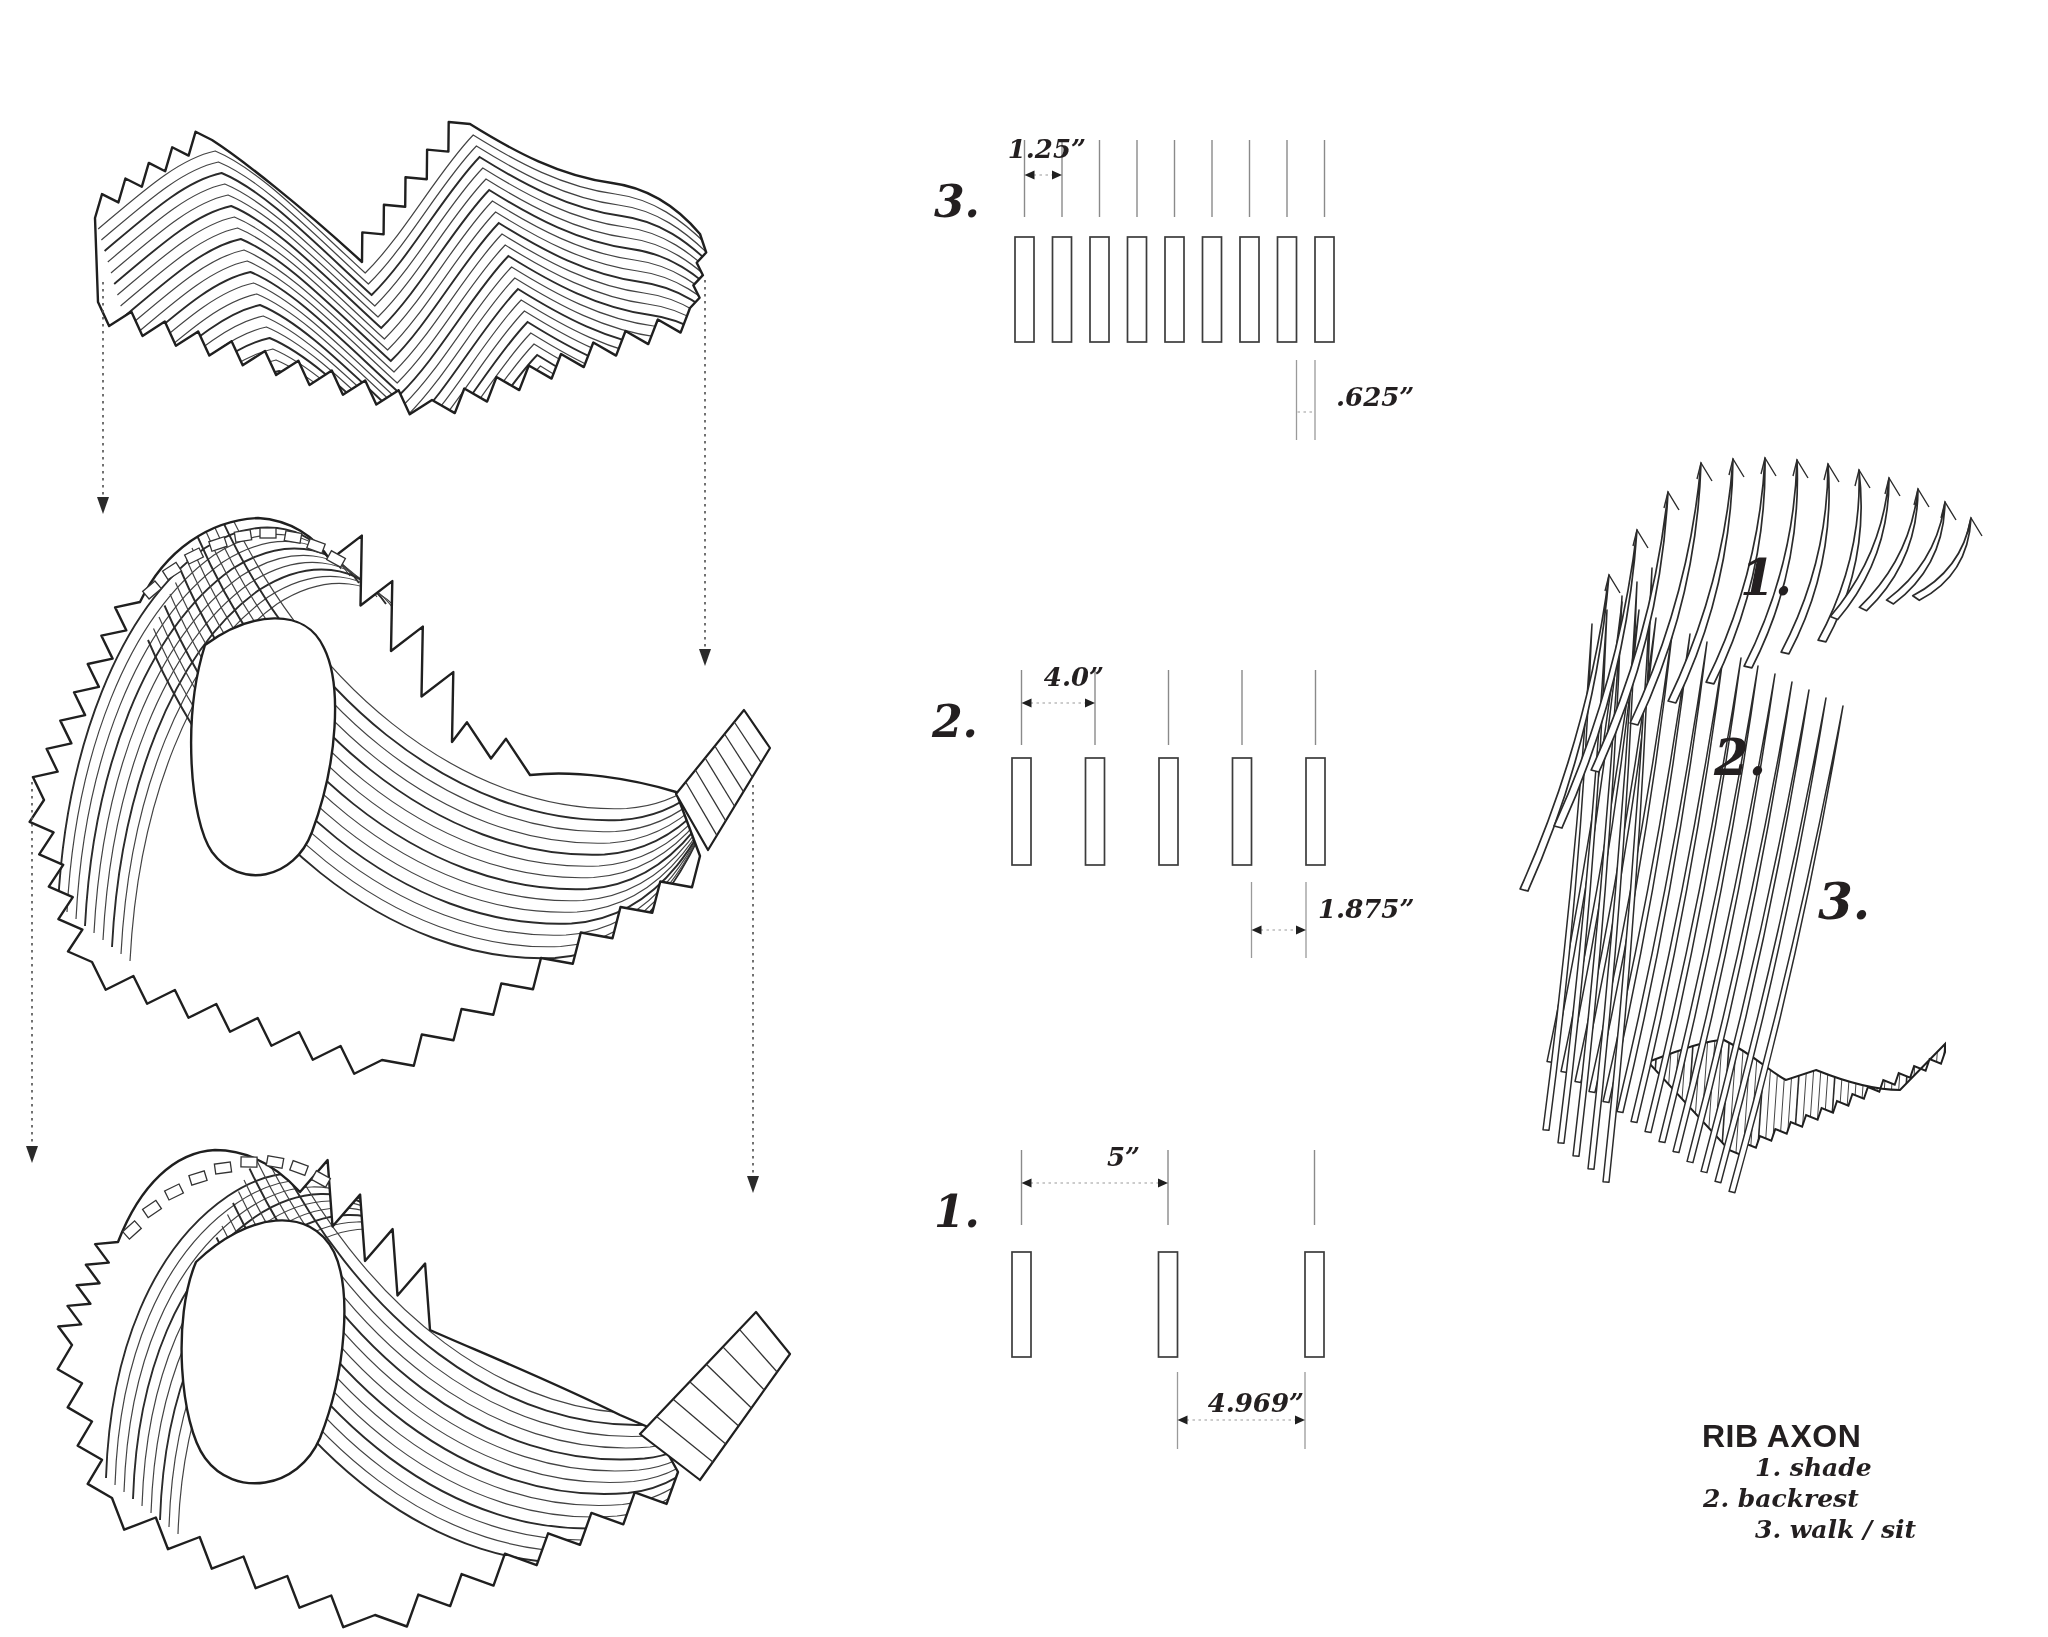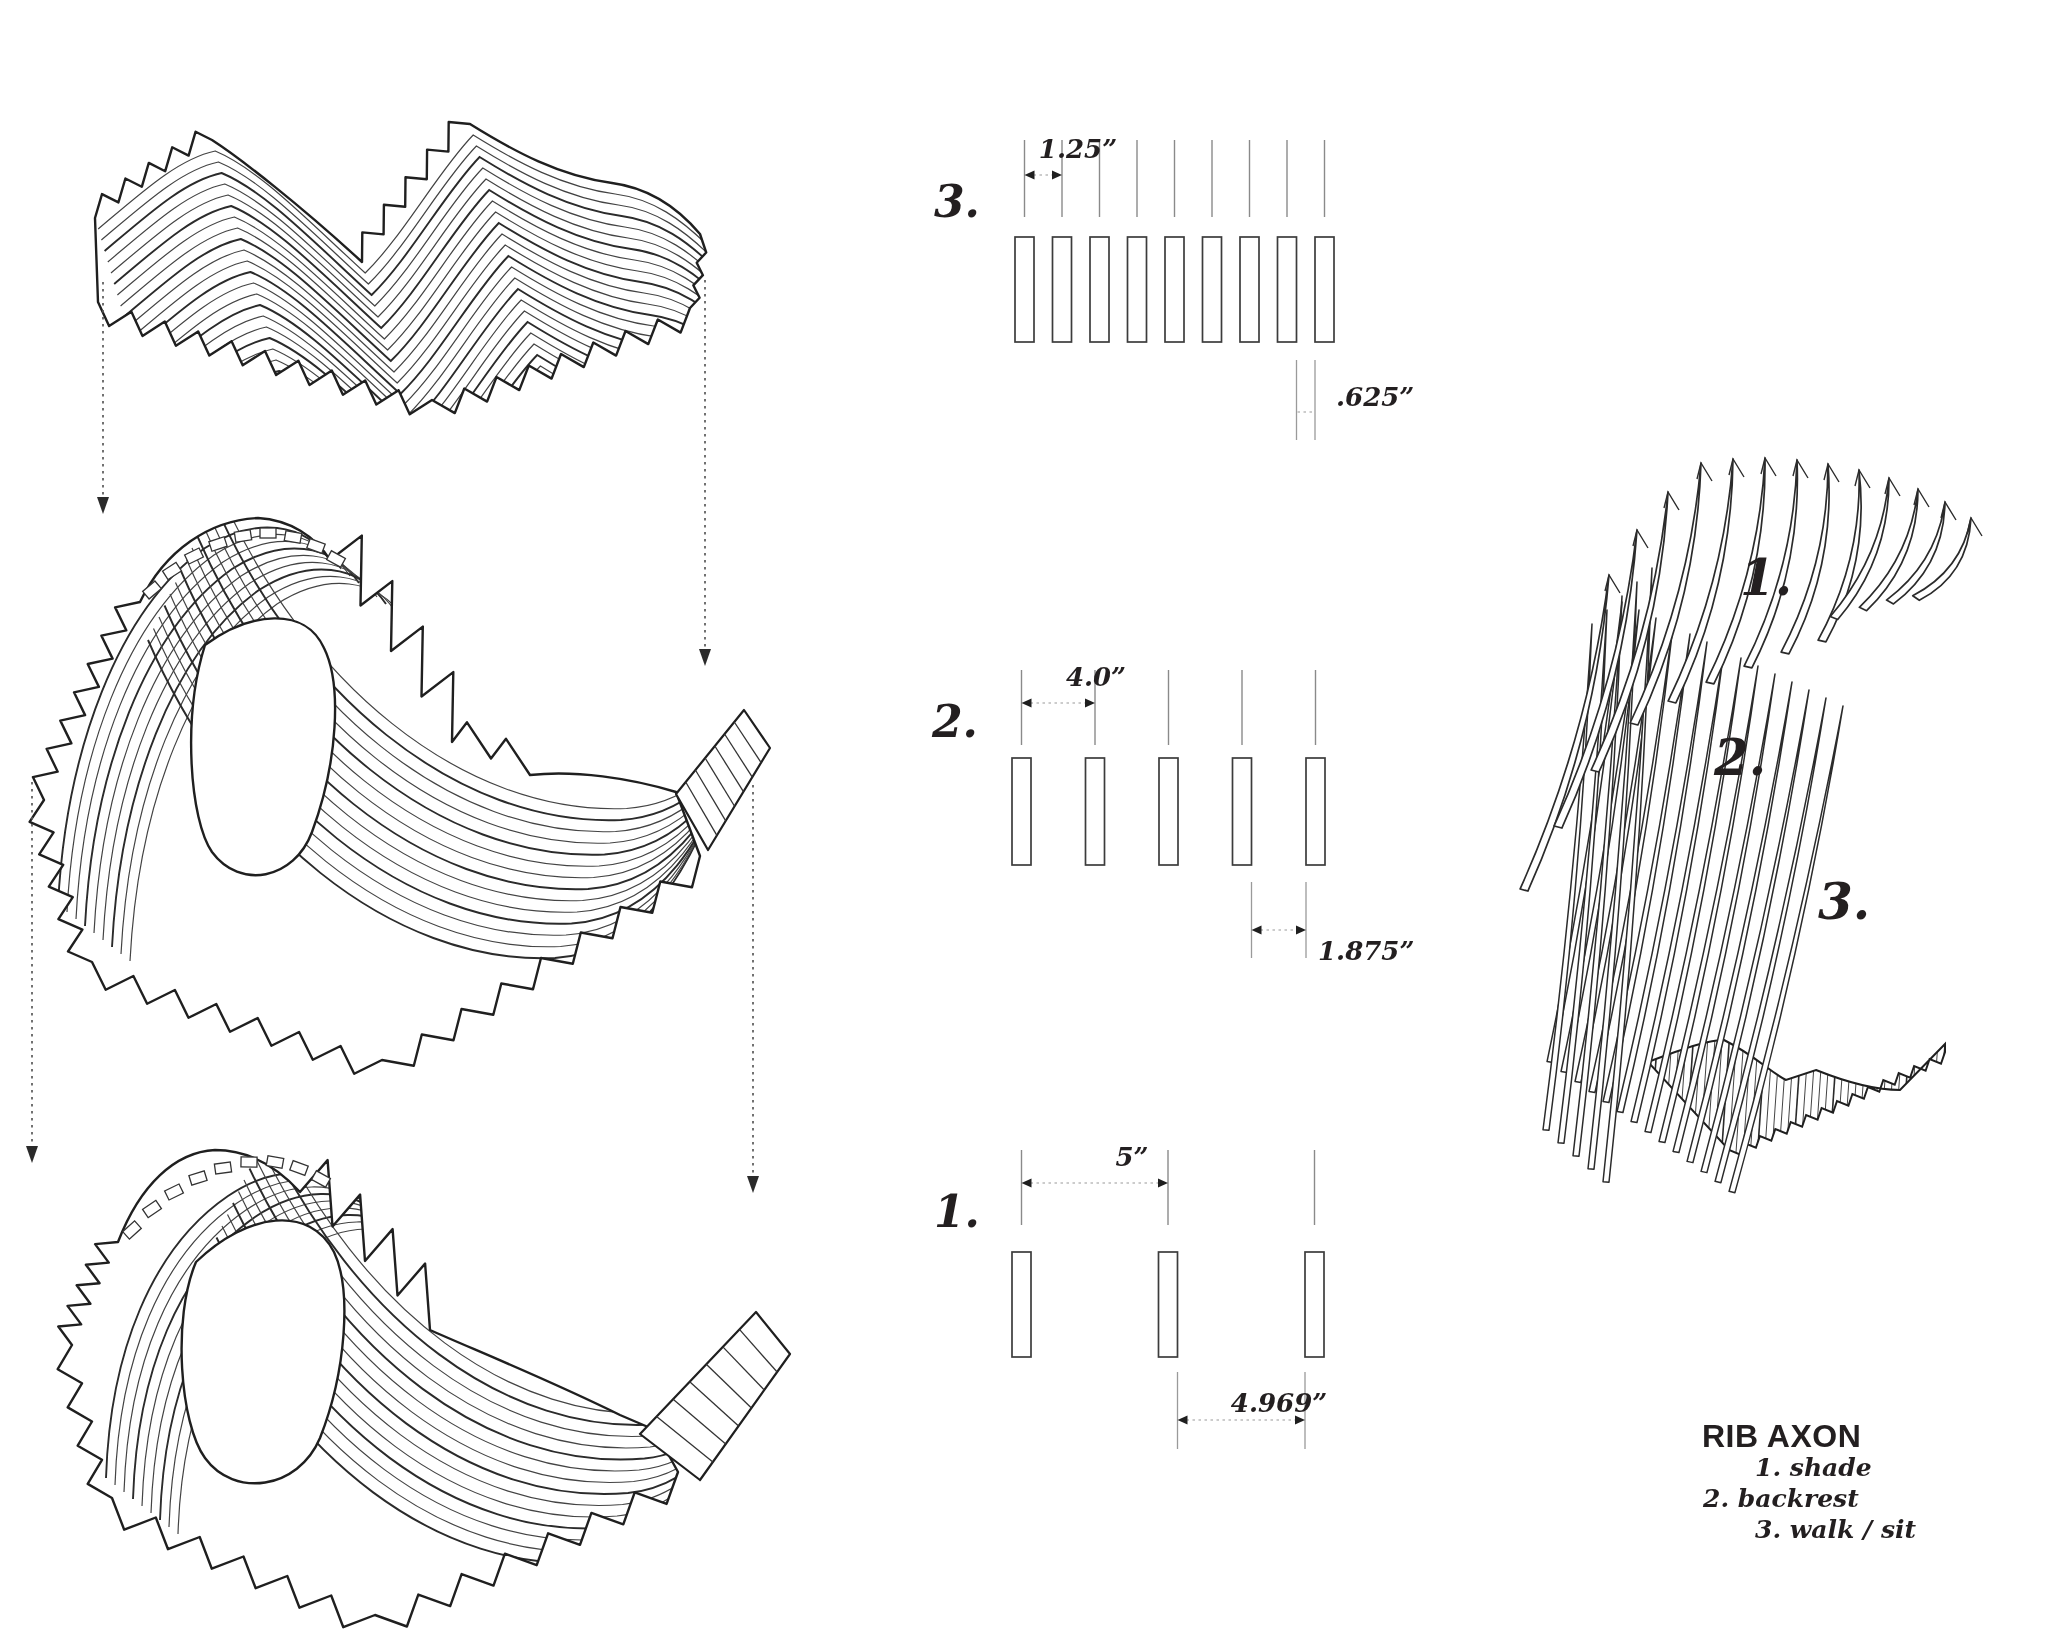--- a/index.html
+++ b/index.html
@@ -2,21 +2,21 @@
 <html><head>
 <meta charset="utf-8">
 <style>
   html,body{margin:0;padding:0;background:#ffffff;}
   .sheet{position:relative;width:2048px;height:1637px;background:#ffffff;overflow:hidden;
          font-family:"DejaVu Serif",serif;}
   .lbl{position:absolute;color:#231f20;white-space:nowrap;}
   .serifb{font-family:"DejaVu Serif",serif;font-style:italic;font-weight:bold;}
   .num{font-size:44px;}
   .dim{font-size:26px;}
-  .dimc{text-align:center;margin-left:37px;}
+  .dimc{text-align:right;}
   .axon{font-size:50px;}
   .title{font-family:"Liberation Sans",sans-serif;font-weight:bold;font-style:normal;
          font-size:32px;letter-spacing:0.5px;text-align:right;}
   .leg{font-size:25px;line-height:31px;margin-left:28px;}
   svg{position:absolute;left:0;top:0;}
 </style>
 </head>
 <body>
 
 <div class="sheet">
@@ -315,21 +315,21 @@
         <path d="M1967,534 L1971,518 L1982,536" fill="none" stroke="#2b2b2b" stroke-width="1.4"></path>
       </g>
     </svg>
 
   <div class="lbl serifb num" style="left:934px;top:176px">3.</div>
   <div class="lbl serifb dim dimc" style="left:996px;top:134px;width:90px">1.25”</div>
   <div class="lbl serifb dim" style="left:1336px;top:382px">.625”</div>
 
   <div class="lbl serifb num" style="left:932px;top:696px">2.</div>
   <div class="lbl serifb dim dimc" style="left:1014px;top:662px;width:90px">4.0”</div>
-  <div class="lbl serifb dim" style="left:1318px;top:936px">1.875”</div>
+  <div class="lbl serifb dim" style="left:1318px;top:894px">1.875”</div>
 
   <div class="lbl serifb num" style="left:934px;top:1186px">1.</div>
   <div class="lbl serifb dim dimc" style="left:1050px;top:1142px;width:90px">5”</div>
   <div class="lbl serifb dim dimc" style="left:1180px;top:1388px;width:124px">4.969”</div>
 
   <div class="lbl serifb axon" style="left:1740px;top:548px">1.</div>
   <div class="lbl serifb axon" style="left:1714px;top:728px">2.</div>
   <div class="lbl serifb axon" style="left:1818px;top:872px">3.</div>
 
   <div class="lbl title" style="left:1702px;top:1418px">RIB AXON</div>

